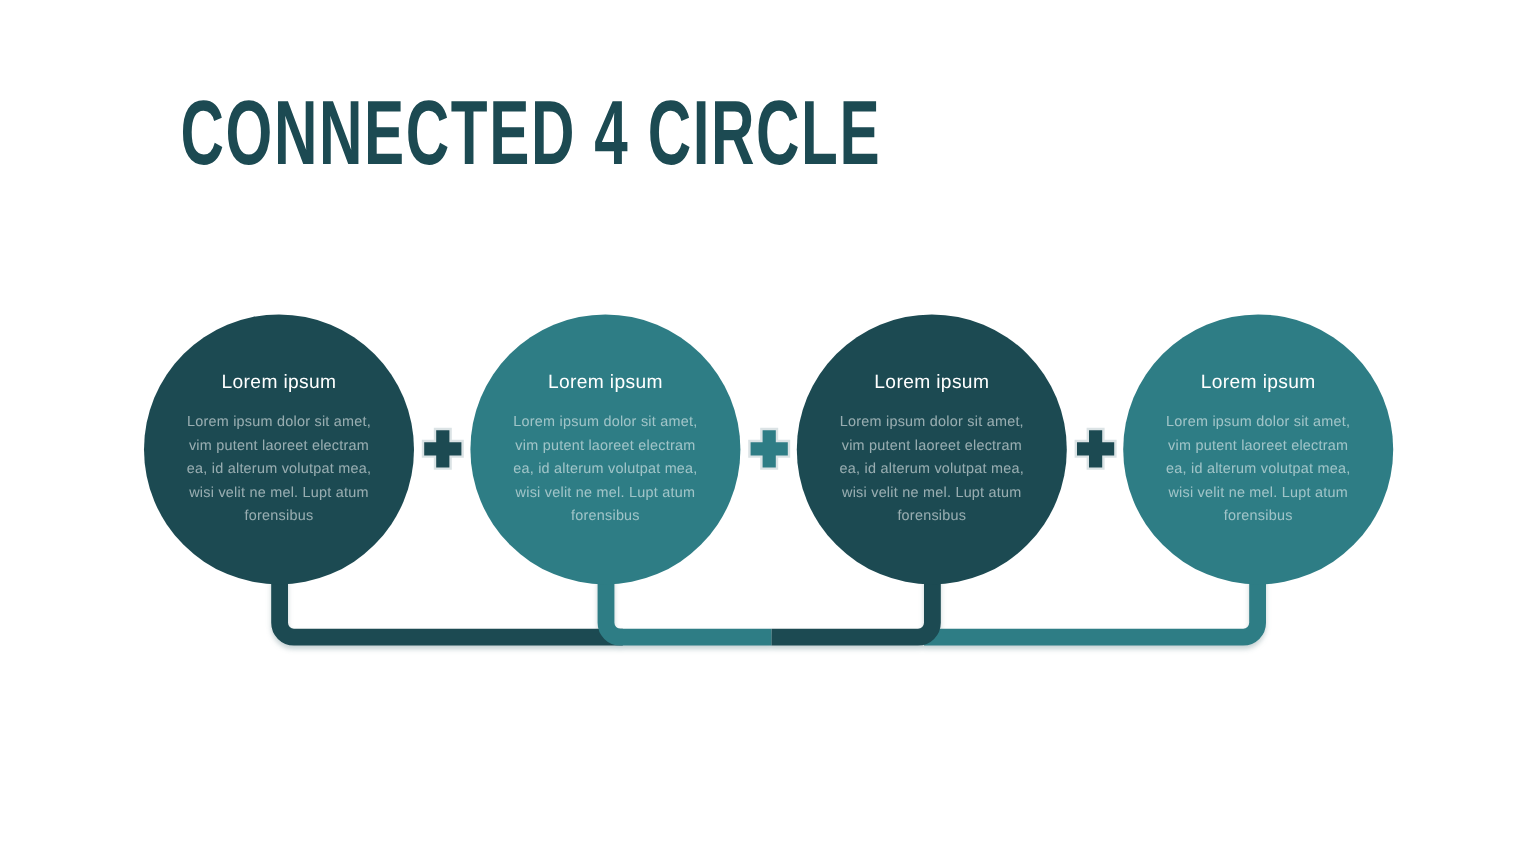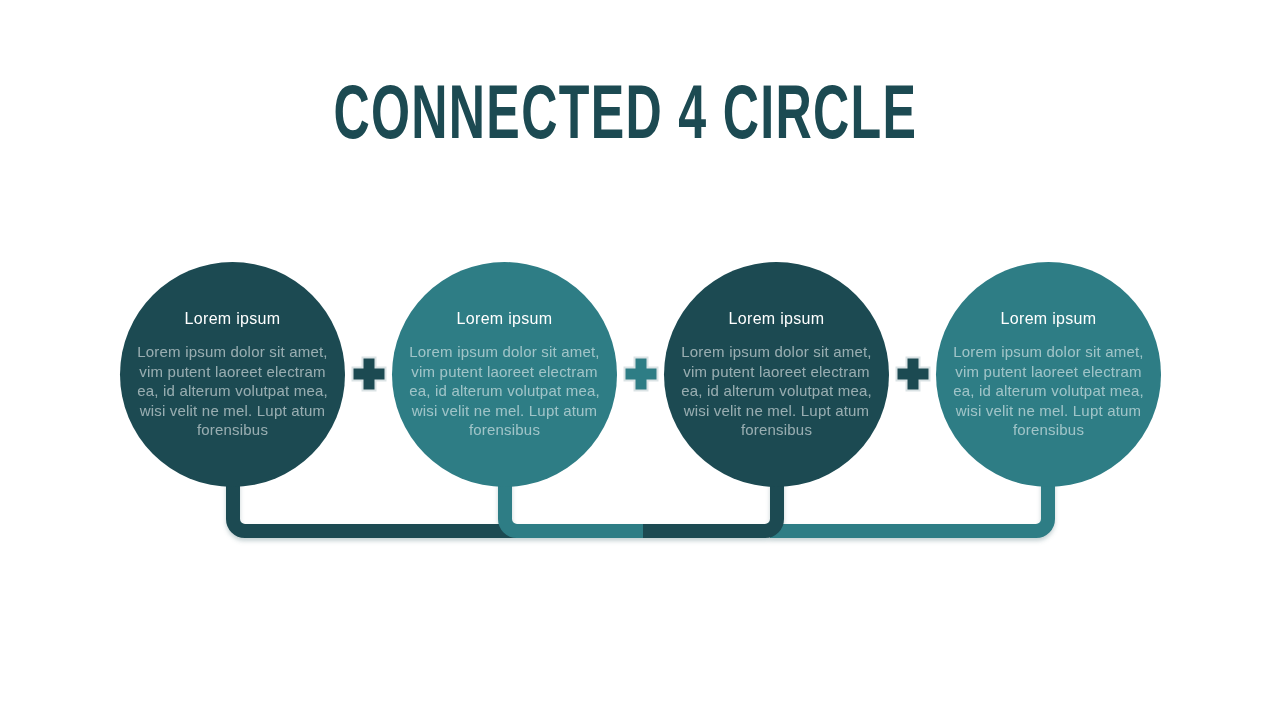--- a/index.html
+++ b/index.html
@@ -14,21 +14,21 @@
     position: relative;
     width: 1280px;
     height: 720px;
     background: #ffffff;
   }
   .title-wrap {
     position: absolute;
     left: 0;
     top: 74px;
     width: 1068px;
-    text-align: right;
+    text-align: left;
   }
   .slide-title {
     display: inline-block;
     font-size: 76px;
     line-height: 76px;
     font-weight: 700;
     letter-spacing: 2px;
     color: #1c4a52;
     transform: scaleX(0.66);
     transform-origin: 50% 50%;
@@ -68,21 +68,21 @@
   .circle-heading {
     color: #ffffff;
     font-size: 16px;
     font-weight: 400;
     letter-spacing: 0.3px;
     margin-bottom: 14px;
   }
   .circle-body {
     text-align: center;
     color: rgba(255, 255, 255, 0.55);
-    font-size: 15px;
+    font-size: 12px;
     line-height: 19.5px;
     letter-spacing: 0.2px;
   }
   .plus-sign {
     position: absolute;
     top: 355px;
     width: 38px;
     height: 38px;
     z-index: 3;
   }

